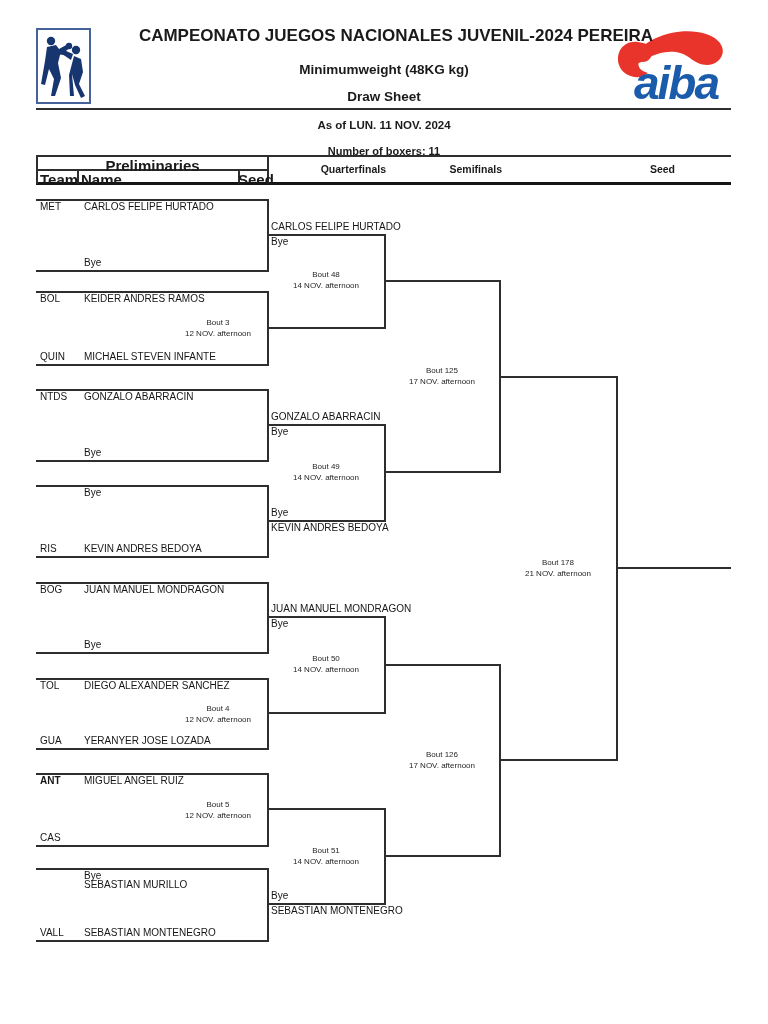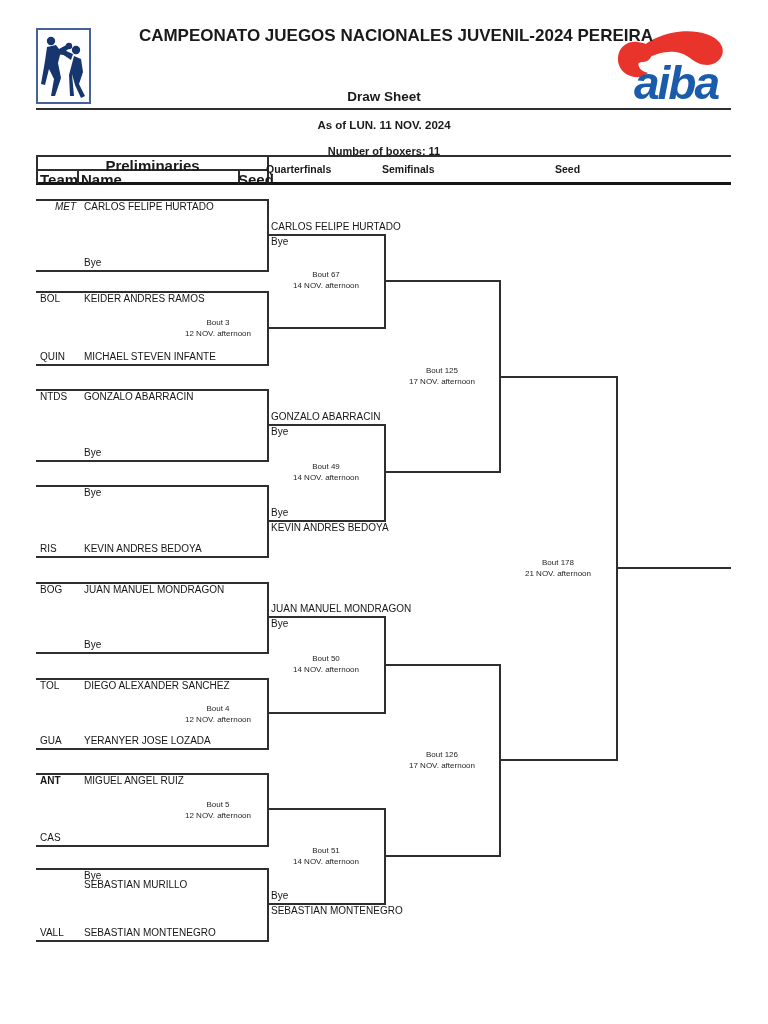--- a/index.html
+++ b/index.html
@@ -4,21 +4,21 @@
 <style>
   html,body{margin:0;padding:0;background:#fff;}
   .page{position:relative;width:768px;height:1024px;background:#fff;overflow:hidden;
         font-family:"Liberation Sans",sans-serif;color:#1a1a1a;}
   .hl{position:absolute;height:2px;background:#2e2e2e;}
   .hl.thick{height:3px;background:#151515;}
   .vl{position:absolute;width:2px;background:#2e2e2e;}
   .t{position:absolute;font-size:10px;white-space:nowrap;color:#161616;}
   .bout{position:absolute;width:120px;text-align:center;font-size:8px;line-height:11px;color:#262626;}
   .ctr{position:absolute;left:0;width:768px;text-align:center;font-weight:bold;}
-  .colhdr{position:absolute;width:120px;text-align:left;font-weight:bold;font-size:10.5px;}
+  .colhdr{position:absolute;width:120px;text-align:right;font-weight:bold;font-size:10.5px;}
   .thdr{position:absolute;font-weight:bold;font-size:15px;white-space:nowrap;}
   .logo-box{position:absolute;left:36px;top:28px;width:51px;height:72px;border:2px solid #46629b;background:#fff;}
   .aiba{position:absolute;left:610px;top:24px;width:118px;height:84px;}
 </style>
 </head>
 <body>
 
 <div class="page">
 
   <div class="logo-box">
@@ -37,20 +37,21 @@
 
   <div class="aiba">
     <svg width="118" height="84" viewBox="0 0 118 84">
       <path fill="#e8342b" d="M24 34 C34 12 72 2 96 10 C112 15 118 28 108 37 C100 44 88 41 80 34 C66 23 46 28 33 37 C27 41 21 40 24 34 Z"></path>
       <path fill="#e8342b" d="M28 18 C14 16 5 28 9 41 C13 53 30 57 38 49 C30 47 27 42 29 37 C35 40 42 36 42 28 C42 21 35 19 28 18 Z"></path>
       <text x="24" y="75" font-size="46" font-weight="bold" font-style="italic" fill="#1a5cab" font-family="Liberation Sans, sans-serif" letter-spacing="-2">aiba</text>
     </svg>
   </div>
 
   <div class="ctr" style="top:26px;font-size:17px;padding-left:12px;">CAMPEONATO JUEGOS NACIONALES JUVENIL-2024 PEREIRA</div>
+  <div class="ctr" style="top:62px;font-size:13.5px;">Minimumweight (48KG kg)</div>
   <div class="ctr" style="top:89px;font-size:13.5px;text-align:center;">Draw Sheet</div>
   <div class="hl" style="left:36px;top:108px;width:695px;"></div>
   <div class="ctr" style="top:119px;font-size:11.5px;">As of LUN. 11 NOV. 2024</div>
   <div class="ctr" style="top:145px;font-size:11px;">Number of boxers: 11</div>
 
   <div class="hl" style="left:36px;top:155px;width:695px;"></div>
   <div class="hl thick" style="left:36px;top:182px;width:695px;"></div>
   <div class="vl" style="left:36px;top:155px;height:29px;"></div>
   <div class="vl" style="left:267px;top:155px;height:29px;"></div>
   <div class="hl" style="left:36px;top:169px;width:233px;"></div>
@@ -60,21 +61,21 @@
   <div class="thdr" style="left:40px;top:171px;">Team</div>
   <div class="thdr" style="left:81px;top:171px;">Name</div>
   <div class="thdr" style="left:238px;top:171px;width:31px;text-align:center;">Seed</div>
   <div class="colhdr" style="left:266px;top:163px;">Quarterfinals</div>
   <div class="colhdr" style="left:382px;top:163px;">Semifinals</div>
   <div class="colhdr" style="left:555px;top:163px;">Seed</div>
 
   <div class="hl" style="left:36px;top:199px;width:232px;"></div>
   <div class="hl" style="left:36px;top:270px;width:232px;"></div>
   <div class="vl" style="left:267px;top:199px;height:73px;"></div>
-  <div class="t" style="left:55px;top:201px;font-style:italic;">MET</div>
+  <div class="t" style="left:40px;top:201px;">MET</div>
   <div class="t" style="left:84px;top:201px;">CARLOS FELIPE HURTADO</div>
   <div class="t" style="left:84px;top:257px;">Bye</div>
 
   <div class="hl" style="left:36px;top:291px;width:232px;"></div>
   <div class="hl" style="left:36px;top:364px;width:232px;"></div>
   <div class="vl" style="left:267px;top:291px;height:75px;"></div>
   <div class="t" style="left:40px;top:293px;">BOL</div>
   <div class="t" style="left:84px;top:293px;">KEIDER ANDRES RAMOS</div>
   <div class="t" style="left:40px;top:351px;">QUIN</div>
   <div class="t" style="left:84px;top:351px;">MICHAEL STEVEN INFANTE</div>
@@ -145,21 +146,21 @@
   <div class="hl" style="left:267px;top:903px;width:118px;"></div>
 
   <div class="vl" style="left:384px;top:234px;height:95px;"></div>
   <div class="vl" style="left:384px;top:424px;height:98px;"></div>
   <div class="vl" style="left:384px;top:616px;height:98px;"></div>
   <div class="vl" style="left:384px;top:808px;height:97px;"></div>
 
   <div class="t" style="left:271px;top:221px;">CARLOS FELIPE HURTADO</div>
   <div class="t" style="left:271px;top:236px;">Bye</div>
   <div class="bout" style="left:266px;top:269px;">
-    <div>Bout 67</div>
+    <div>Bout 48</div>
     <div>14 NOV. afternoon</div>
   </div>
 
   <div class="t" style="left:271px;top:411px;">GONZALO ABARRACIN</div>
   <div class="t" style="left:271px;top:426px;">Bye</div>
   <div class="t" style="left:271px;top:507px;">Bye</div>
   <div class="t" style="left:271px;top:522px;">KEVIN ANDRES BEDOYA</div>
   <div class="bout" style="left:266px;top:461px;">
     <div>Bout 49</div>
     <div>14 NOV. afternoon</div>

